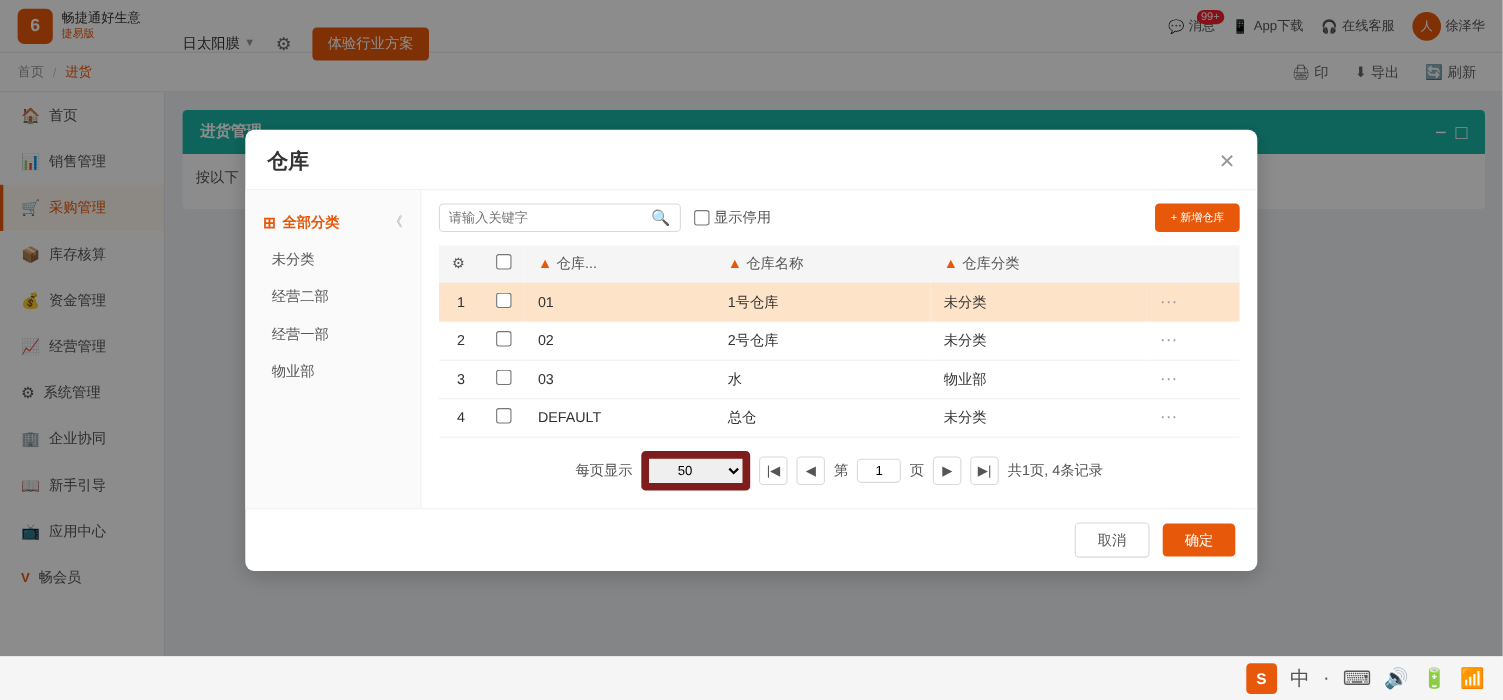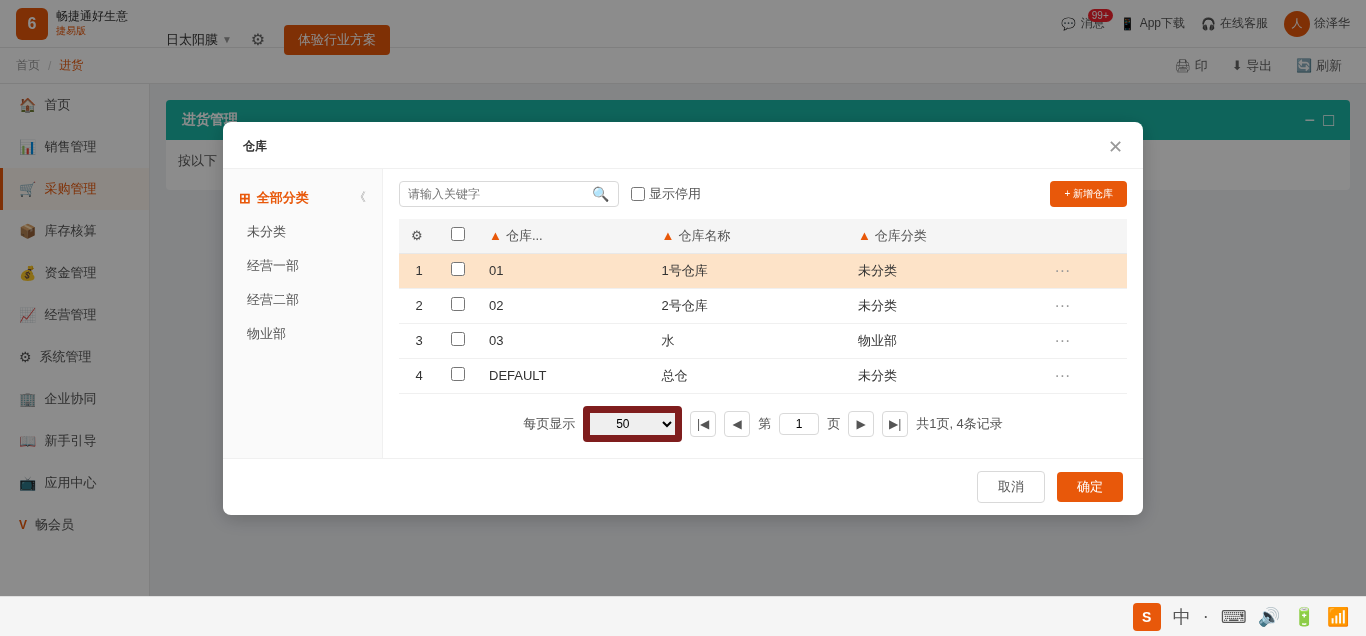--- a/index.html
+++ b/index.html
@@ -194,21 +194,21 @@
       display: flex;
       flex-direction: column;
     }
     .dialog-header {
       display: flex;
       align-items: center;
       justify-content: space-between;
       padding: 16px 20px 12px;
       border-bottom: 1px solid #f0f0f0;
     }
-    .dialog-title { font-size: 12px; font-weight: bold; color: #333; }
+    .dialog-title { font-size: 19px; font-weight: bold; color: #333; }
     .dialog-close {
       background: none;
       border: none;
       cursor: pointer;
       font-size: 18px;
       color: #999;
       line-height: 1;
     }
     .dialog-body {
       display: flex;
@@ -570,24 +570,24 @@
       <div class="category-panel">
         <div class="category-header">
           <span class="category-icon">⊞</span>
           <span>全部分类</span>
           <button class="collapse-btn">《</button>
         </div>
         <div class="category-item">
           <span>未分类</span>
         </div>
         <div class="category-item">
+          <span>经营二部</span>
+        </div>
+        <div class="category-item">
           <span>经营一部</span>
-        </div>
-        <div class="category-item">
-          <span>经营二部</span>
         </div>
         <div class="category-item">
           <span>物业部</span>
         </div>
       </div>
 
       <div class="warehouse-panel">
 
         <div class="warehouse-toolbar">
           <div class="search-box">

